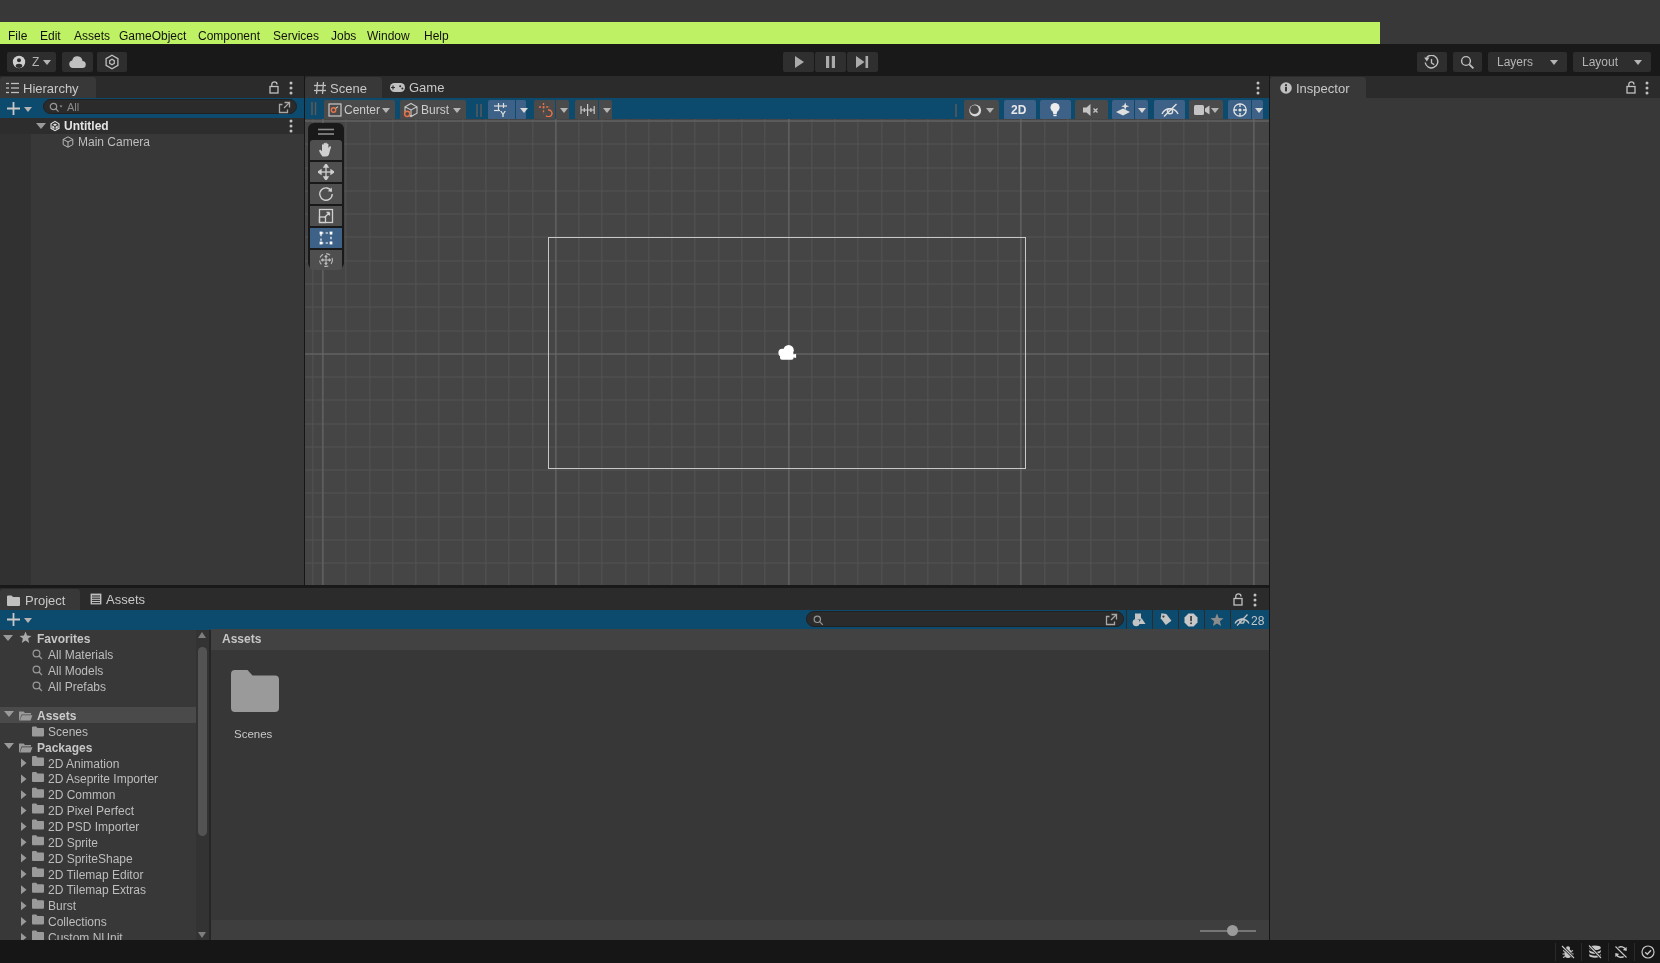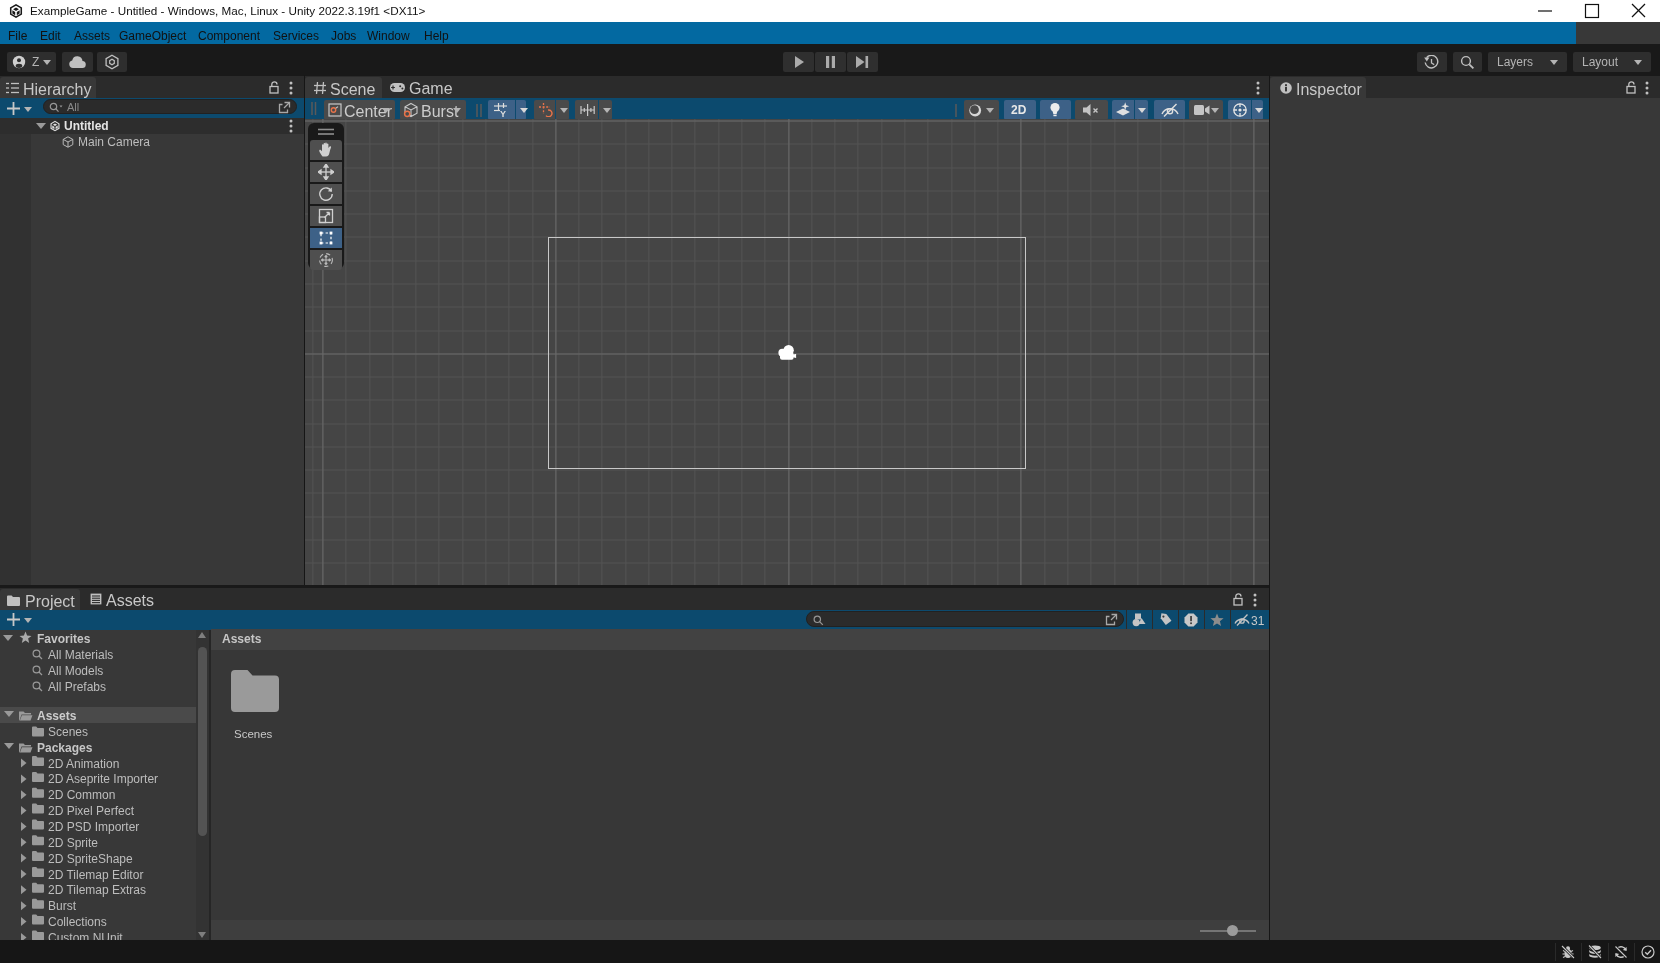--- a/index.html
+++ b/index.html
@@ -12,32 +12,32 @@
   .car { position:absolute; width:0; height:0; border-left:4px solid transparent;
          border-right:4px solid transparent; border-top:5px solid #b4b4b4; }
   .tri-d { position:absolute; width:0; height:0; border-left:5px solid transparent;
          border-right:5px solid transparent; border-top:6px solid #9a9a9a; }
   .txt { position:absolute; color:#bdbdbd; font-size:12px; white-space:nowrap; }
 
   
   #titlebar { left:0; top:0; width:1660px; height:22px; background:#ffffff; }
   #titletext { position:absolute; left:30px; top:4px; font-size:11.7px; color:#111; }
   
-  #menubar { left:0; top:22px; width:1576px; height:22px; background:#0369a1; }
+  #menubar { left:0; top:22px; width:1380px; height:22px; background:#bef264; }
   #menubar span { position:absolute; top:7px; font-size:12px; color:#111; }
   
   #toolbar { left:0; top:44px; width:1660px; height:31px; background:#191919; }
   .tbtn { position:absolute; top:8px; height:20px; background:#2e2e2e; border-radius:2px; }
   .ddtext { position:absolute; top:3px; font-size:12px; color:#b4b4b4; }
 
   
   .tabbar { position:absolute; left:0; top:0; right:0; height:23px; background:#2b2b2b;
             border-top:1px solid #191919; }
   .tab { position:absolute; top:1px; height:22px; background:#383838; border-radius:3px 3px 0 0; }
-  .tablbl { position:absolute; top:4px; font-size:16px; color:#c8c8c8; }
+  .tablbl { position:absolute; top:4px; font-size:13px; color:#c8c8c8; }
   .prow { position:absolute; left:0; right:0; top:23px; height:21px; background:#0c4a6e; }
   .srch { position:absolute; background:#2b2b2b; border:1px solid #212121; border-radius:8px; }
 
   #hierarchy { left:0; top:75px; width:304px; height:510px; background:#383838; overflow:hidden; }
   #scene     { left:305px; top:75px; width:964px; height:510px; background:#383838; overflow:hidden; }
   #inspector { left:1270px; top:75px; width:390px; height:865px; background:#383838; overflow:hidden; }
   #project   { left:0; top:585px; width:1269px; height:355px; background:#383838; overflow:hidden; }
   #statusbar { left:0; top:940px; width:1660px; height:23px; background:#161616; }
   #vdiv1 { left:304px; top:75px; width:1px; height:510px; background:#161616; }
   #vdiv2 { left:1269px; top:75px; width:1px; height:865px; background:#161616; }
@@ -51,42 +51,27 @@
       repeating-linear-gradient(to bottom, #535353 0 1px, transparent 1px 23.28px);
     background-position: 17.4px 0, 0 1.5px, 17.4px 0, 0 1.5px; }
   #camrect { position:absolute; left:243px; top:118px; width:478px; height:232px;
              border:1px solid #c8c8c8; }
   
   #palette { position:absolute; left:3px; top:4px; width:36px; height:146px;
              background:#191919; border-radius:6px; }
   .pbtn { position:absolute; left:2px; width:32px; height:20px; background:#4f4f4f; }
   .sbtn { position:absolute; top:2px; height:20px; background:#4a4a4a; border-radius:2px; }
   .sbtn.blue { background:#3d6187; }
-  .sbtnlbl { position:absolute; top:3px; font-size:16px; color:#cccccc; }
+  .sbtnlbl { position:absolute; top:3px; font-size:12px; color:#cccccc; }
   .b { font-weight:bold; color:#c6c6c6; }
 </style>
 </head>
 <body>
 <div id="stage">
 
-  <div class="abs" id="titlebar">
-    <svg style="position:absolute;left:8px;top:3px" width="16" height="16" viewBox="0 0 32 32">
-      <path fill="#1a1a1a" d="M25.6 15.9l4.6-7.9-4.6-7.9-9.2 0-4.6 7.9 4.6 7.9zM14.5 3.2l7.8-2 5.7 6.1-1.9 7.7-7.8 2-5.7-6.1z" transform="scale(0.001)"></path>
-      <path fill="#1a1a1a" d="M16 2 L28.1 9 L28.1 23 L16 30 L3.9 23 L3.9 9 Z M16 5.5 L7 10.6 L7 21.4 L16 26.5 L25 21.4 L25 10.6 Z M16 9.2 L21.8 12.5 L16 15.8 L10.2 12.5 Z M8.7 14.7 L14.4 18 L14.4 24.3 L8.7 21 Z M23.3 14.7 L23.3 21 L17.6 24.3 L17.6 18 Z"></path>
-    </svg>
-    <span id="titletext">ExampleGame - Untitled - Windows, Mac, Linux - Unity 2022.3.19f1 &lt;DX11&gt;</span>
-    <svg style="position:absolute;left:1537px;top:2px" width="110" height="18" viewBox="0 0 110 18">
-      <g stroke="#111" stroke-width="1.2" fill="none">
-        <line x1="1" y1="9" x2="15" y2="9"></line>
-        <rect x="48.5" y="2.5" width="13" height="13"></rect>
-        <line x1="95" y1="2" x2="108" y2="15"></line>
-        <line x1="108" y1="2" x2="95" y2="15"></line>
-      </g>
-    </svg>
-  </div>
 
   <div class="abs" id="menubar">
     <span style="left:8px">File</span>
     <span style="left:40px">Edit</span>
     <span style="left:74px">Assets</span>
     <span style="left:119px">GameObject</span>
     <span style="left:198px">Component</span>
     <span style="left:273px">Services</span>
     <span style="left:331px">Jobs</span>
     <span style="left:367px">Window</span>
@@ -538,21 +523,21 @@
       <div style="position:absolute;left:1204px;top:0;width:1px;height:20px;background:#2b2b2b"></div>
       <svg style="position:absolute;left:1210px;top:3px" width="14" height="14" viewBox="0 0 14 14">
         <path d="M7 0.5 L8.8 5 L13.6 5.3 L9.9 8.3 L11.1 13 L7 10.4 L2.9 13 L4.1 8.3 L0.4 5.3 L5.2 5 Z" fill="#8c8c8c"></path>
       </svg>
       <div style="position:absolute;left:1230px;top:0;width:1px;height:20px;background:#2b2b2b"></div>
       <svg style="position:absolute;left:1234px;top:4px" width="16" height="13" viewBox="0 0 16 13">
         <path d="M1 9.5 C3.6 3.8 12.4 3.8 15 9.5" fill="none" stroke="#c4c4c4" stroke-width="1.3"></path>
         <circle cx="8" cy="7" r="2.2" fill="none" stroke="#c4c4c4" stroke-width="1.3"></circle>
         <line x1="13.5" y1="0.5" x2="3" y2="11.5" stroke="#c4c4c4" stroke-width="1.3"></line>
       </svg>
-      <span class="txt" style="left:1251px;top:4px;color:#c8c8c8">31</span>
+      <span class="txt" style="left:1251px;top:4px;color:#c8c8c8">28</span>
     </div>
 
     <div class="abs" id="ptree" style="left:0;top:45px;width:196px;height:310px"></div>
     <svg class="abs" style="left:0;top:45px" width="196" height="310" viewBox="0 0 196 310">
       <g font-family="Liberation Sans" font-size="12px" fill="#bdbdbd">
         <rect x="0" y="77" width="196" height="16" fill="#4a4a4a"></rect>
         <path d="M3 5 L13 5 L8 11 Z" fill="#9a9a9a"></path>
         <path d="M25.5 1.5 L27.1 5.6 L31.5 5.9 L28.1 8.6 L29.2 12.9 L25.5 10.5 L21.8 12.9 L22.9 8.6 L19.5 5.9 L23.9 5.6 Z" fill="#aaaaaa"></path>
         <text x="37" y="12.5" font-weight="bold" fill="#c6c6c6">Favorites</text>
         <g fill="none" stroke="#9a9a9a" stroke-width="1.2">

